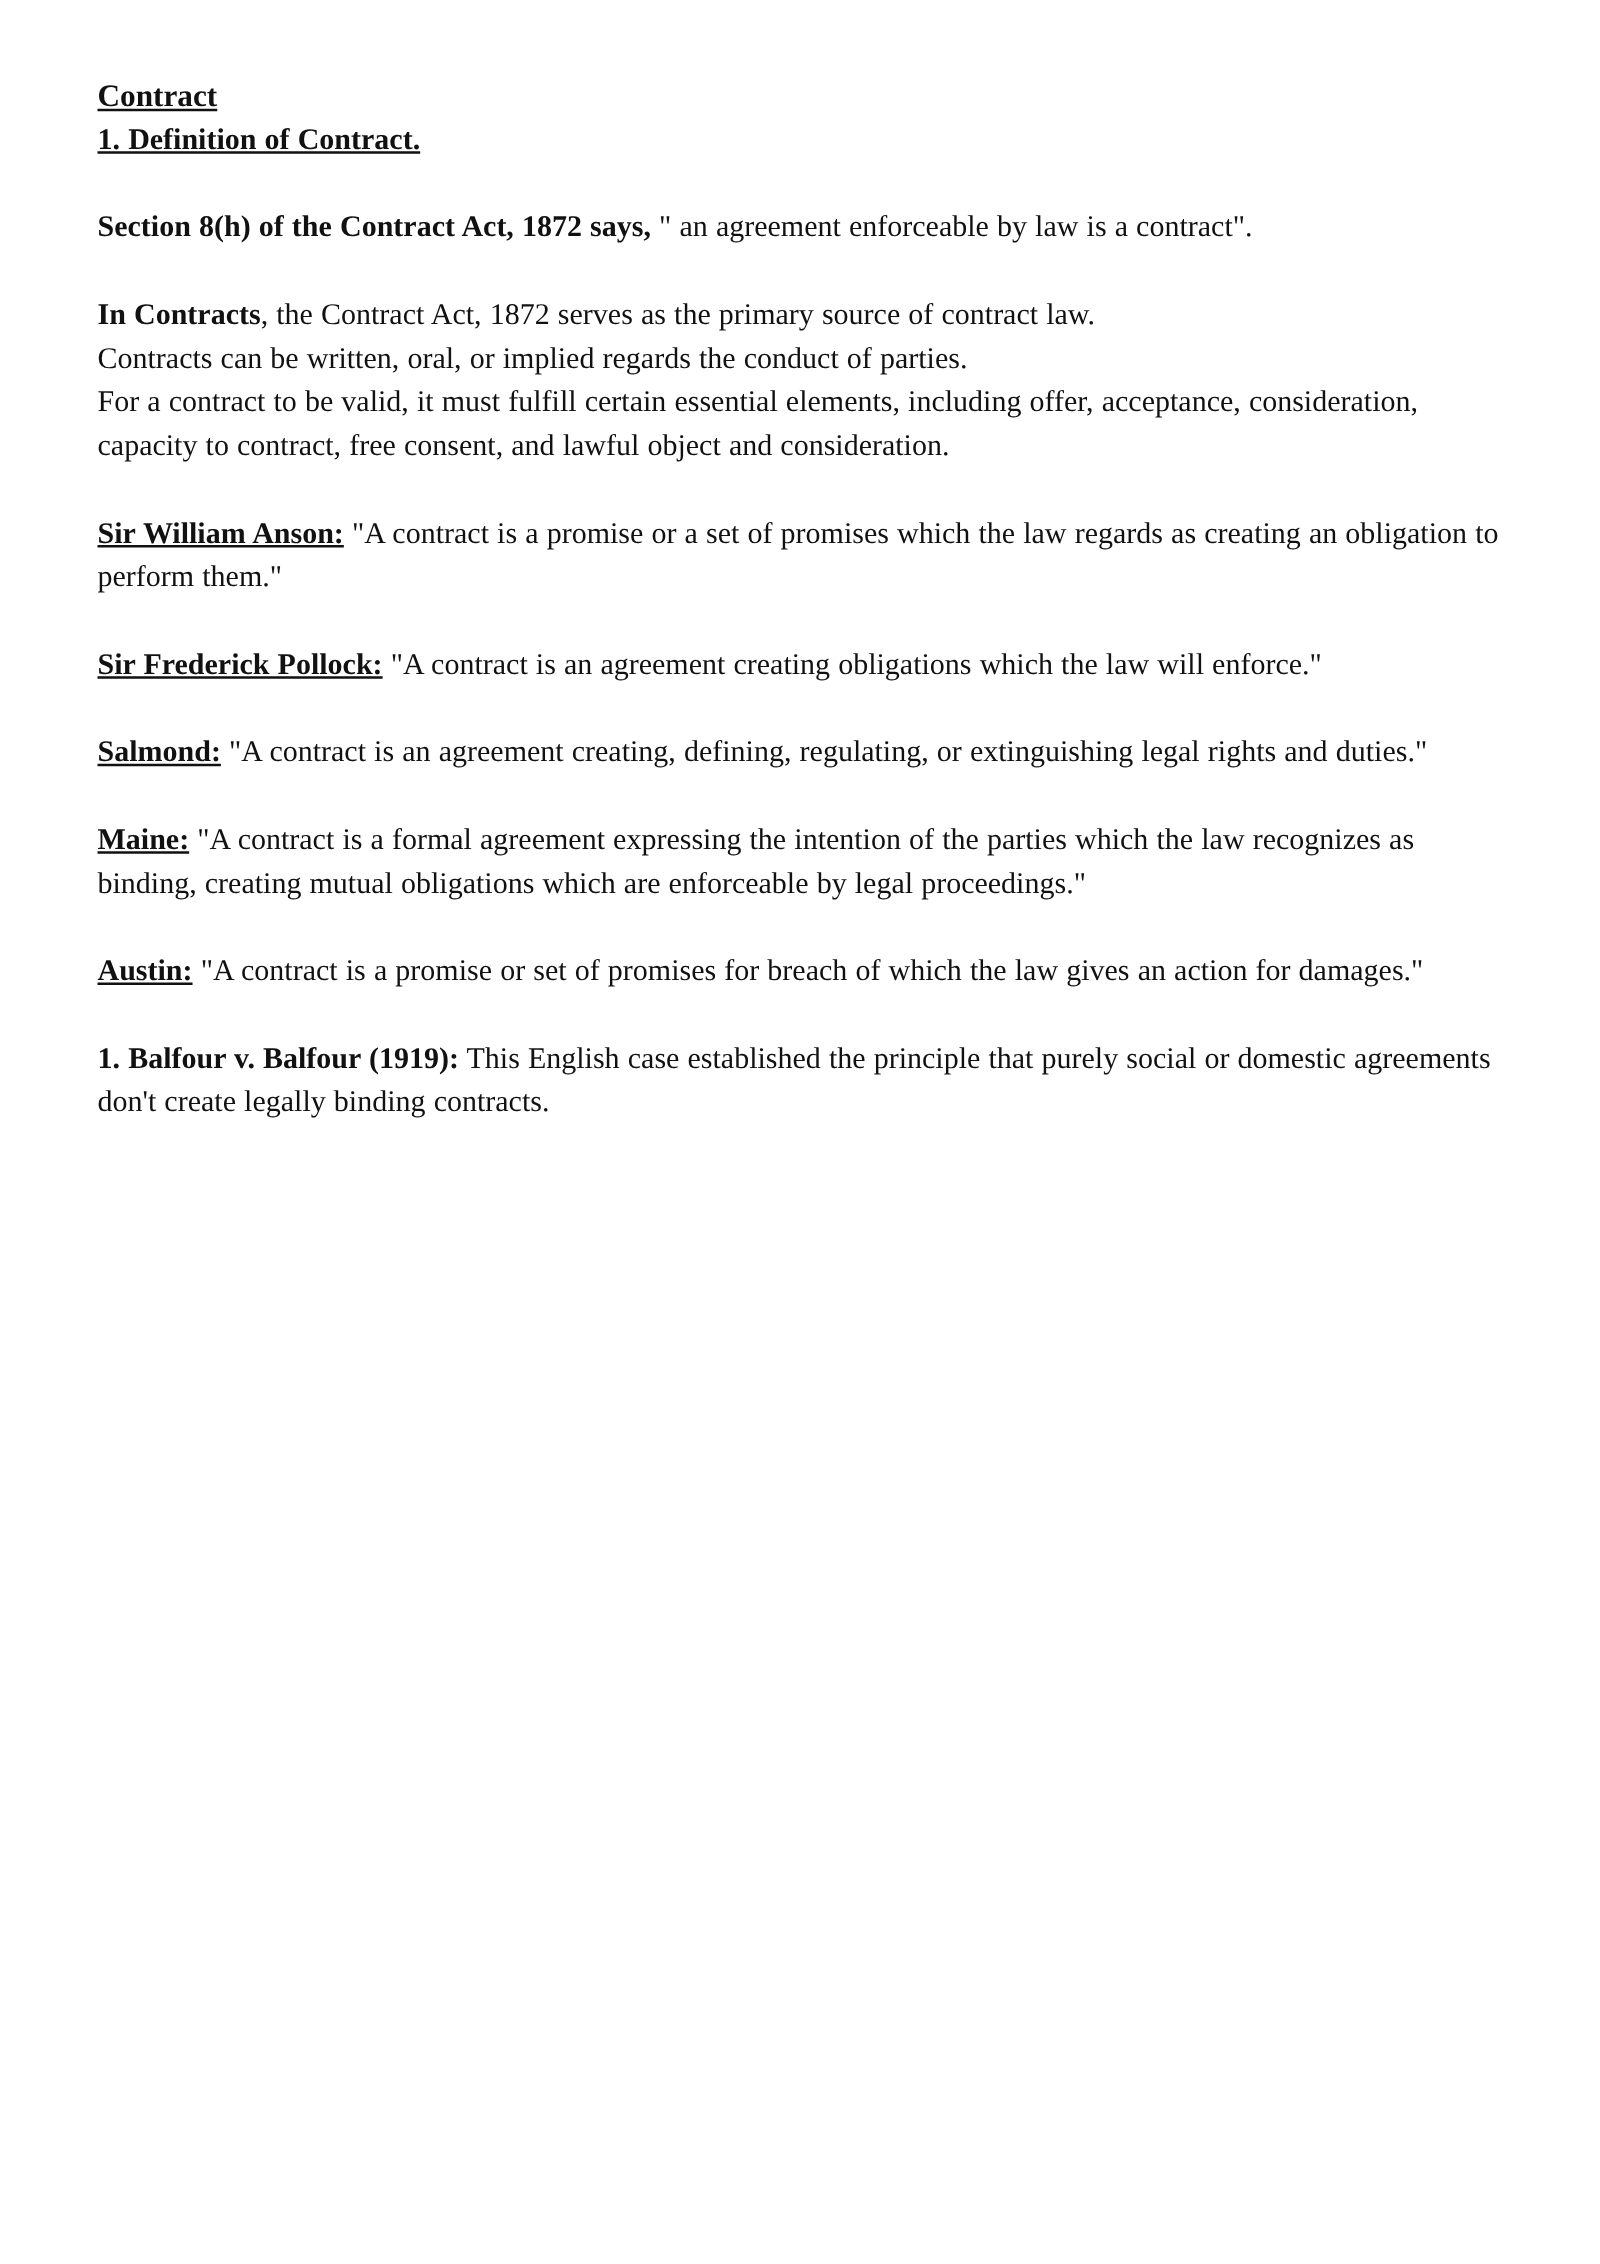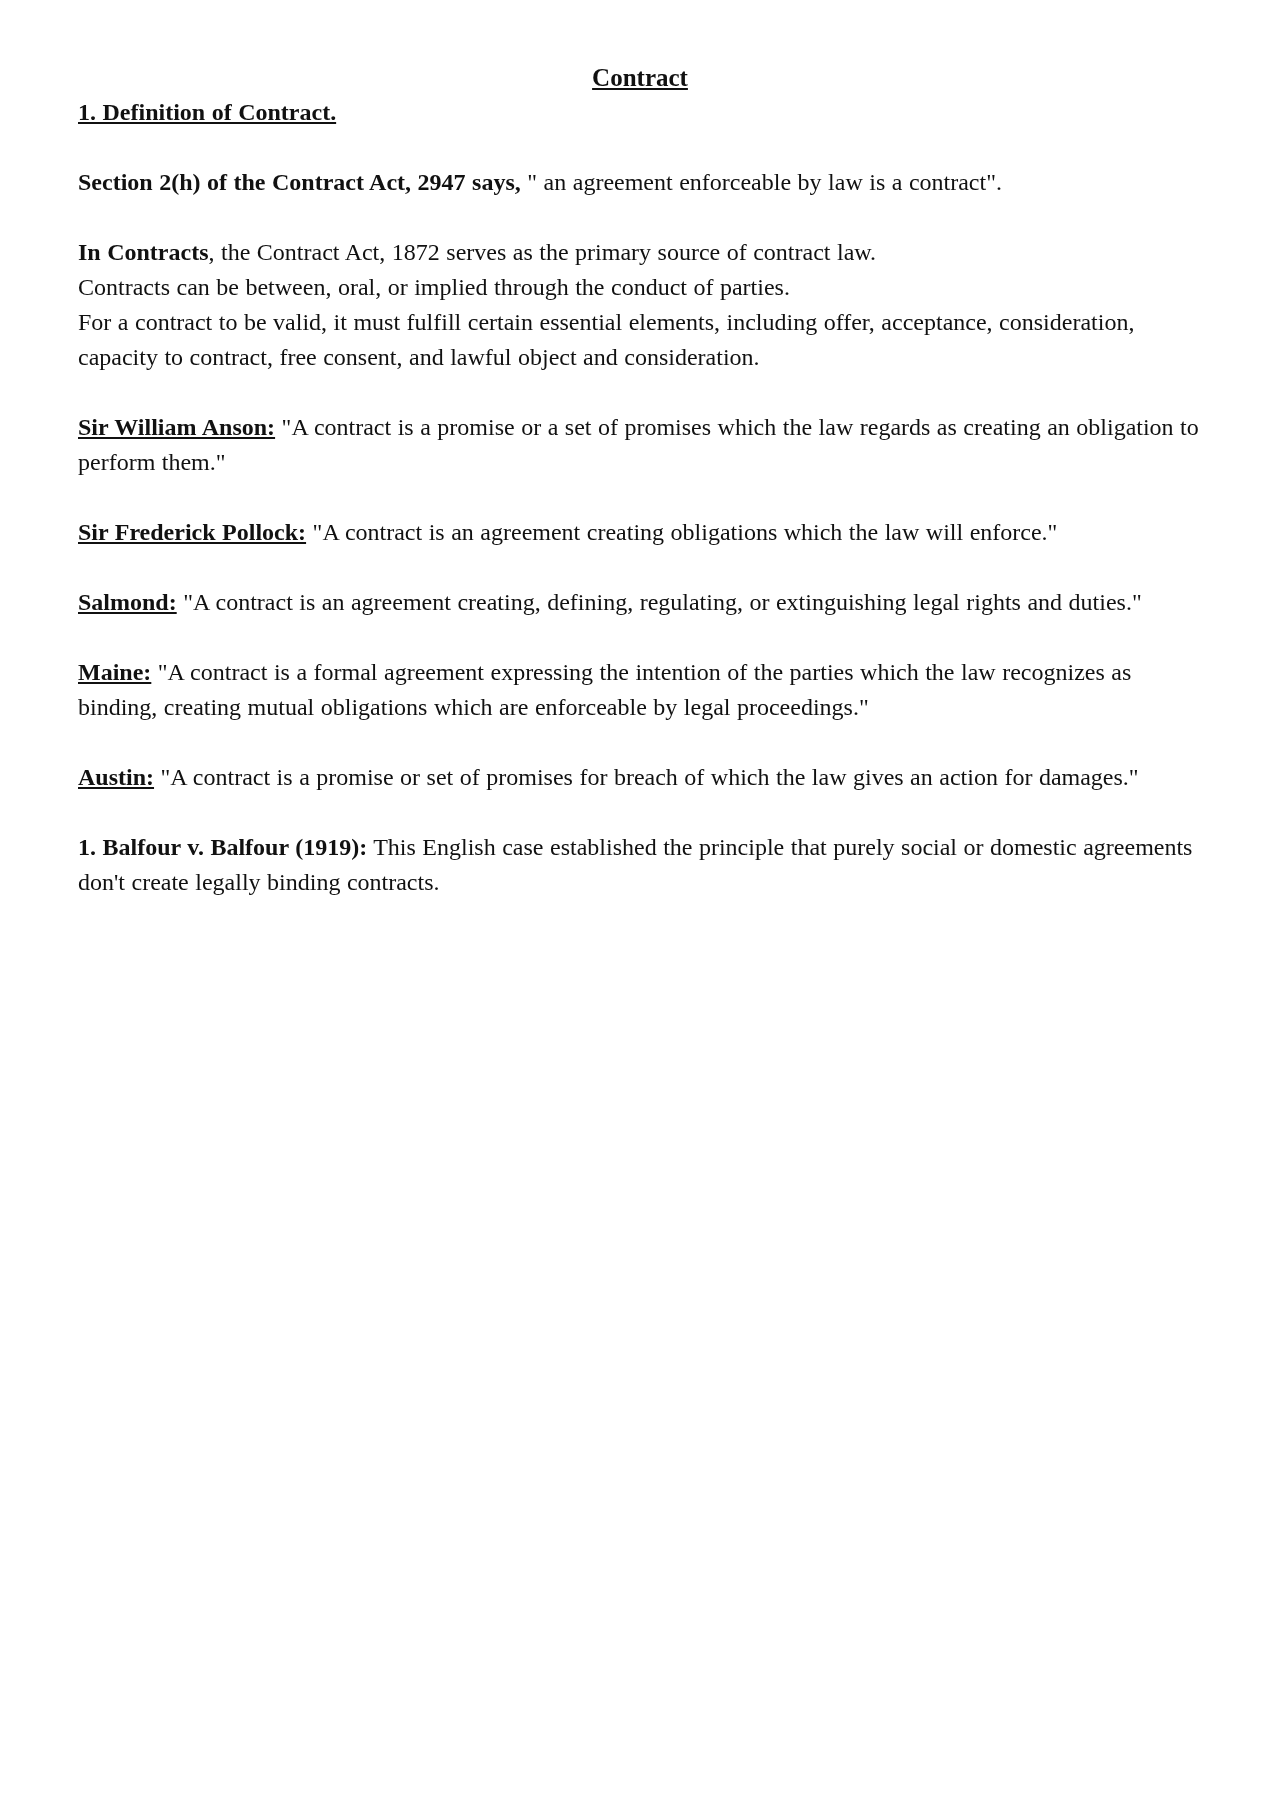--- a/index.html
+++ b/index.html
@@ -21,41 +21,41 @@
     padding: 60px 78px 40px 78px;
     background: #ffffff;
   }
   .content p.block {
     margin: 0;
     font-size: 24px;
     line-height: 35px;
     word-spacing: 0.5px;
   }
   .content p.title {
-    text-align: center;
+    text-align: left;
     font-size: 25px;
   }
   .content .spacer {
     height: 35px;
   }
   .bold { font-weight: bold; }
   .underline { text-decoration: underline; }
 </style>
 </head>
 <body>
 
 <div class="page">
   <div class="content">
       <p class="block title"><span class="bold underline">Contract</span></p>
       <p class="block heading"><span class="bold underline">1. Definition of Contract.</span></p>
       <div class="spacer"></div>
-      <p class="block paragraph"><span class="bold">Section 2(h) of the Contract Act, 2947 says,</span><span> " an agreement enforceable by law is a contract".</span></p>
+      <p class="block paragraph"><span class="bold">Section 8(h) of the Contract Act, 1872 says,</span><span> " an agreement enforceable by law is a contract".</span></p>
       <div class="spacer"></div>
       <p class="block paragraph"><span class="bold">In Contracts</span><span>, the Contract Act, 1872 serves as the primary source of contract law.</span></p>
-      <p class="block paragraph"><span>Contracts can be between, oral, or implied through the conduct of parties.</span></p>
+      <p class="block paragraph"><span>Contracts can be written, oral, or implied regards the conduct of parties.</span></p>
       <p class="block paragraph"><span>For a contract to be valid, it must fulfill certain essential elements, including offer, acceptance, consideration, capacity to contract, free consent, and lawful object and consideration.</span></p>
       <div class="spacer"></div>
       <p class="block paragraph"><span class="bold underline">Sir William Anson:</span><span> "A contract is a promise or a set of promises which the law regards as creating an obligation to perform them."</span></p>
       <div class="spacer"></div>
       <p class="block paragraph"><span class="bold underline">Sir Frederick Pollock:</span><span> "A contract is an agreement creating obligations which the law will enforce."</span></p>
       <div class="spacer"></div>
       <p class="block paragraph"><span class="bold underline">Salmond:</span><span> "A contract is an agreement creating, defining, regulating, or extinguishing legal rights and duties."</span></p>
       <div class="spacer"></div>
       <p class="block paragraph"><span class="bold underline">Maine:</span><span> "A contract is a formal agreement expressing the intention of the parties which the law recognizes as binding, creating mutual obligations which are enforceable by legal proceedings."</span></p>
       <div class="spacer"></div>

